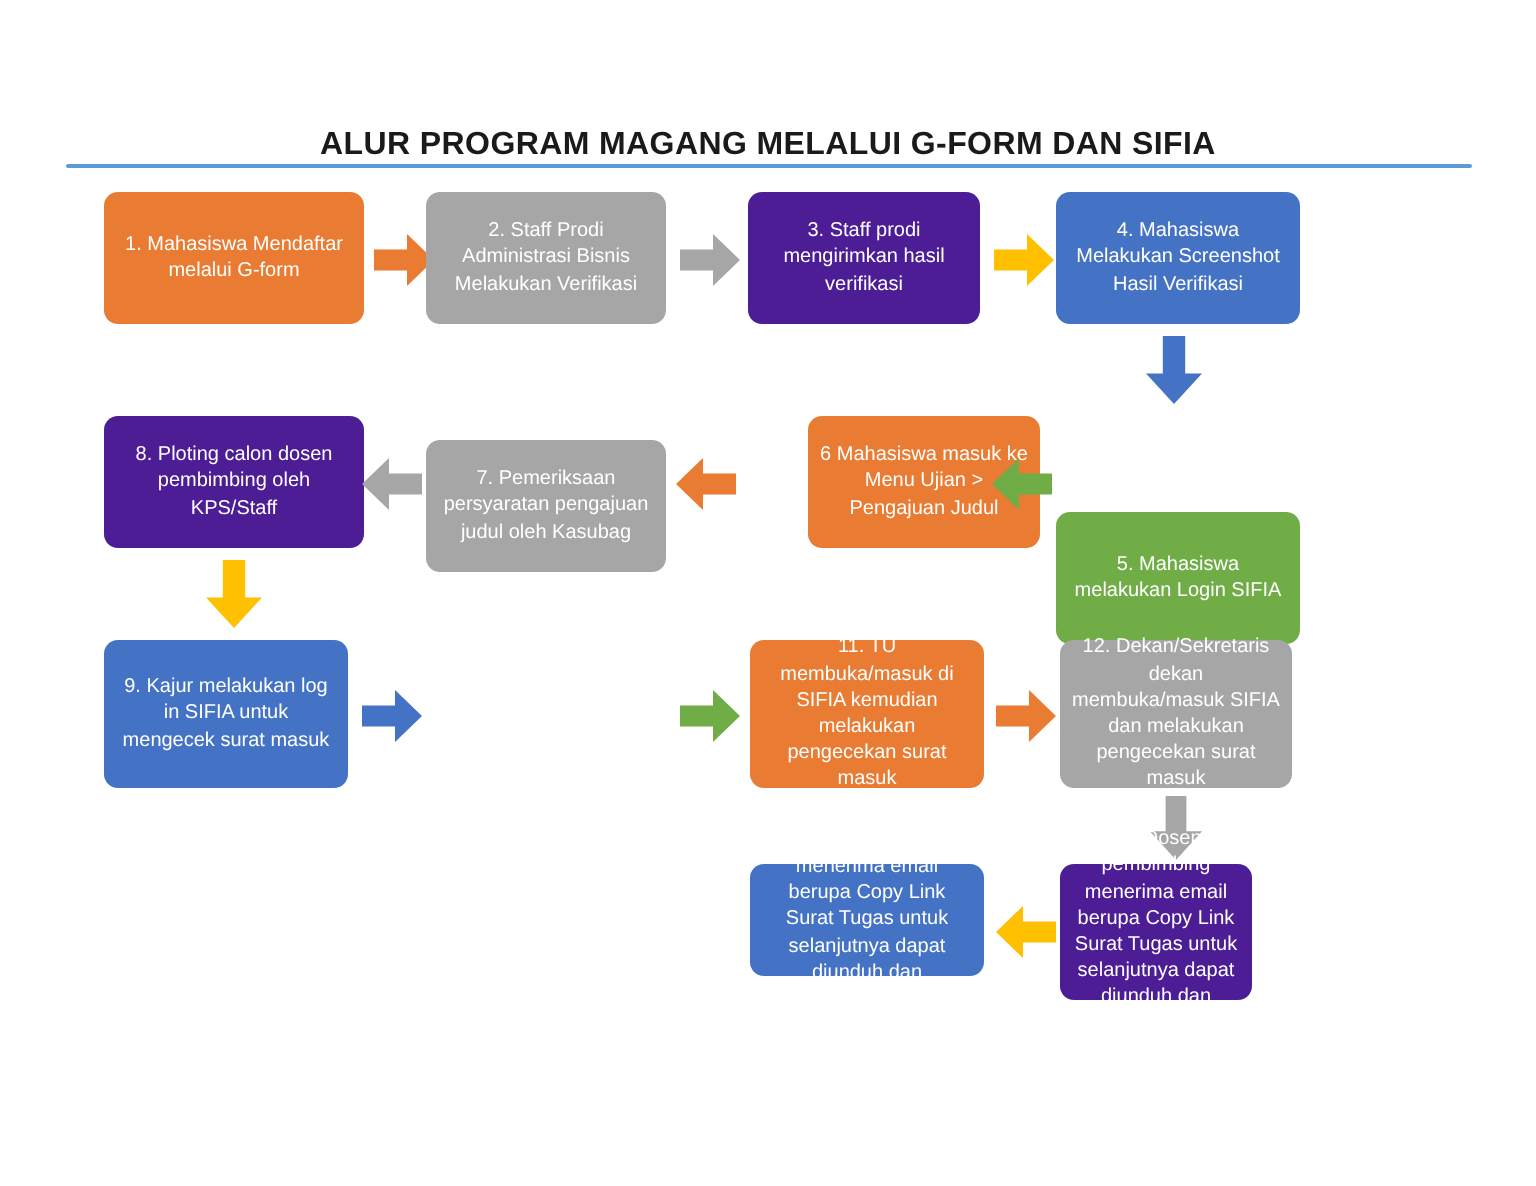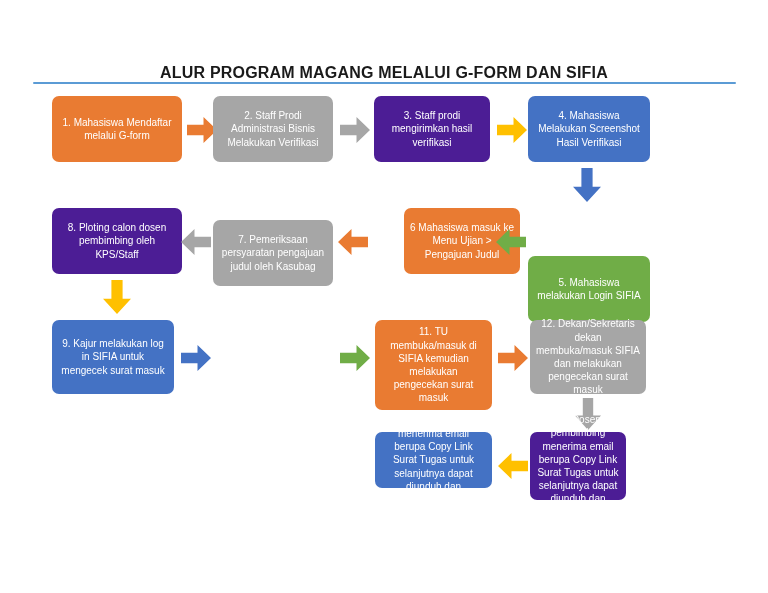--- a/index.html
+++ b/index.html
@@ -145,21 +145,21 @@
 
   <div class="node c-blue" style="left:52px;  top:320px; width:122px; height:74px;">
     <span>9. Kajur melakukan log in SIFIA untuk mengecek surat masuk</span>
   </div>
 
   <div class="arrow arrow-right a-blue" style="left:181px; top:345px; width:30px; height:26px;"></div>
 
 
   <div class="arrow arrow-right a-green" style="left:340px; top:345px; width:30px; height:26px;"></div>
 
-  <div class="node c-orange" style="left:375px; top:320px; width:117px; height:90px;">
+  <div class="node c-orange" style="left:375px; top:320px; width:117px; height:74px;">
     <span>11. TU membuka/masuk di SIFIA kemudian melakukan pengecekan surat masuk</span>
   </div>
 
   <div class="arrow arrow-right a-orange" style="left:498px; top:345px; width:30px; height:26px;"></div>
 
   <div class="node c-gray" style="left:530px; top:320px; width:116px; height:74px;">
     <span>12. Dekan/Sekretaris dekan membuka/masuk SIFIA dan melakukan pengecekan surat masuk</span>
   </div>
 
   <div class="arrow arrow-down a-gray" style="left:575px; top:398px; width:26px; height:32px;"></div>

